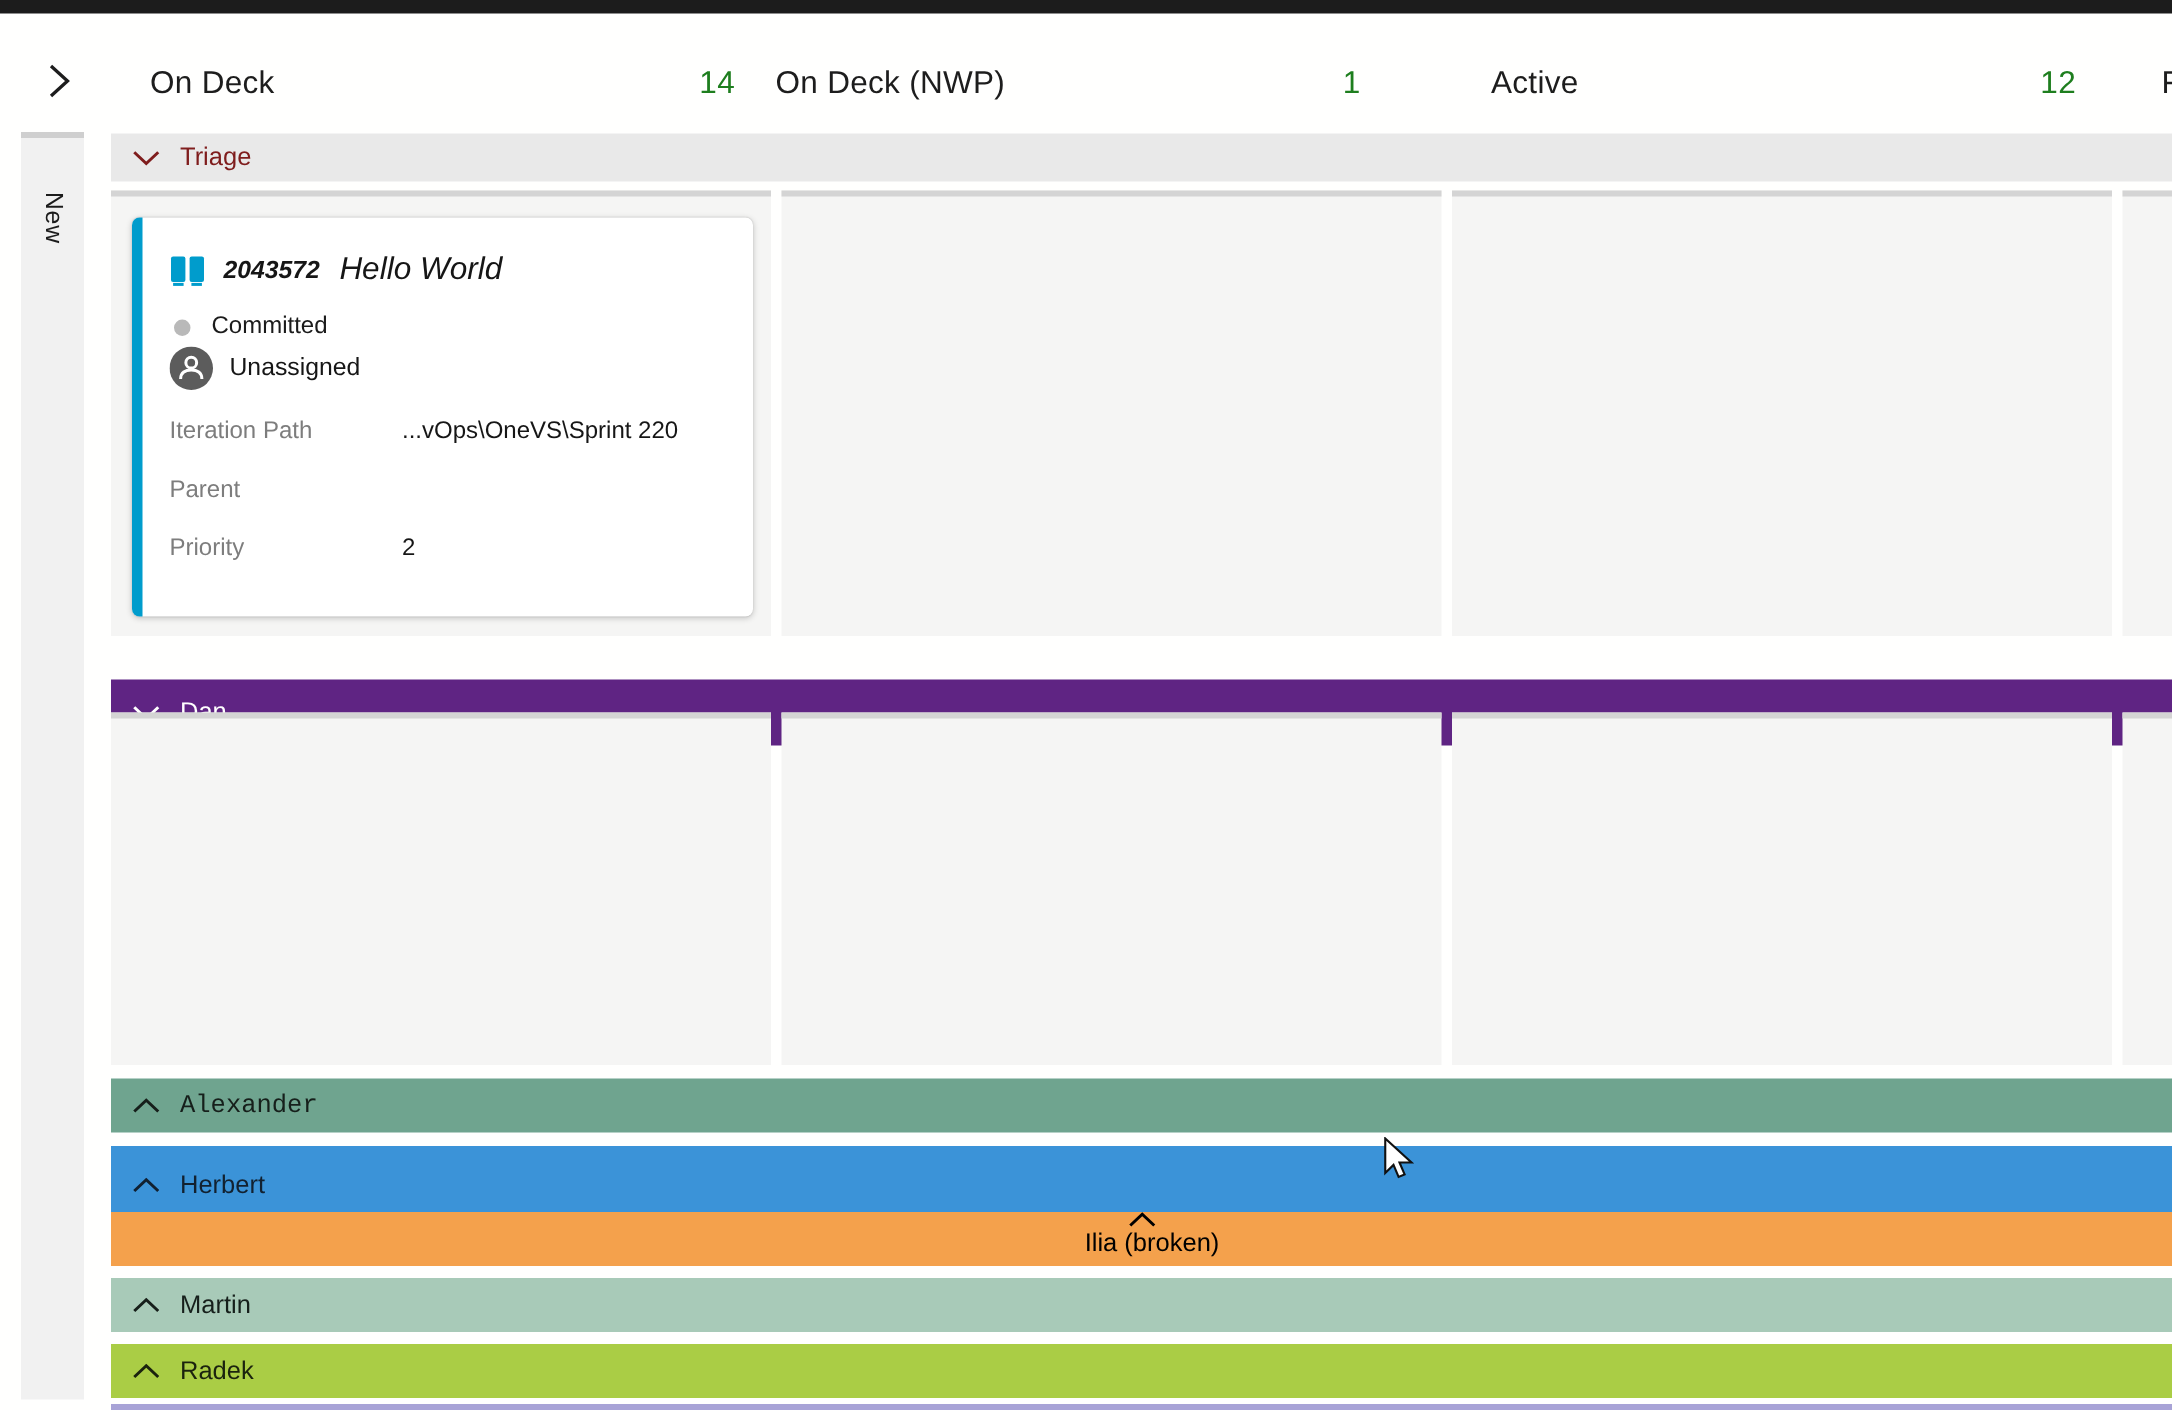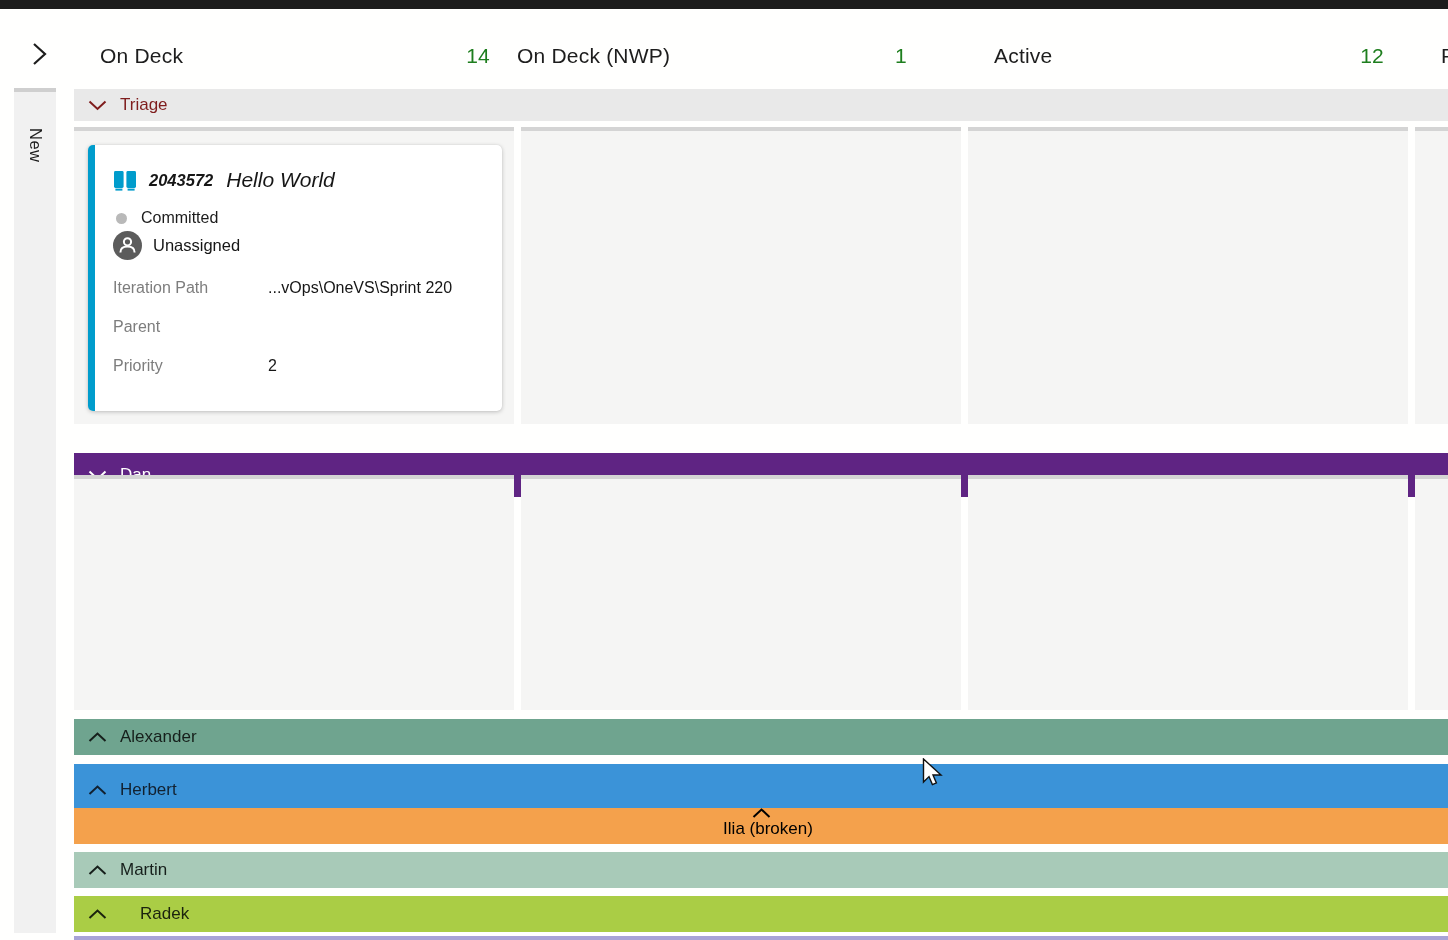--- a/index.html
+++ b/index.html
@@ -158,21 +158,21 @@
           <polyline points="1.5,1.5 9.5,9 17.5,1.5" fill="none" stroke="currentColor" stroke-width="2"></polyline>
         </svg>
     </span>
     <span>Dan</span>
   </div>
   <div class="cell row-dan cell-1"></div>
   <div class="cell row-dan cell-2"></div>
   <div class="cell row-dan cell-3"></div>
   <div class="cell row-dan cell-4"></div>
 
-  <div class="lane-header lh-alexander" style="background-color: rgb(111, 164, 143); color: rgb(22, 31, 27);">
+  <div class="lane-header lh-alexander" style="background-color: rgb(111, 164, 143); color: rgb(22, 31, 27); font-family: Liberation Mono, monospace;">
     <span class="chev">
       <svg width="19" height="11" viewBox="0 0 19 11">
           <polyline points="1.5,9 9.5,1.5 17.5,9" fill="none" stroke="currentColor" stroke-width="2"></polyline>
         </svg>
     </span>
     <span>Alexander</span>
   </div>
   <div class="lane-header lh-herbert" style="background-color: rgb(59, 147, 216); color: rgb(18, 33, 48);">
     <span class="chev">
       <svg width="19" height="11" viewBox="0 0 19 11">
@@ -190,21 +190,21 @@
     <span>Ilia (broken)</span>
   </div>
   <div class="lane-header lh-martin" style="background-color: rgb(168, 202, 184); color: rgb(22, 31, 27);">
     <span class="chev">
       <svg width="19" height="11" viewBox="0 0 19 11">
           <polyline points="1.5,9 9.5,1.5 17.5,9" fill="none" stroke="currentColor" stroke-width="2"></polyline>
         </svg>
     </span>
     <span>Martin</span>
   </div>
-  <div class="lane-header lh-radek" style="background-color: rgb(170, 205, 69); color: rgb(27, 35, 14); gap: 20px;">
+  <div class="lane-header lh-radek" style="background-color: rgb(170, 205, 69); color: rgb(27, 35, 14);">
     <span class="chev">
       <svg width="19" height="11" viewBox="0 0 19 11">
           <polyline points="1.5,9 9.5,1.5 17.5,9" fill="none" stroke="currentColor" stroke-width="2"></polyline>
         </svg>
     </span>
     <span>Radek</span>
   </div>
 
   <div class="lane-peek" style="background-color: rgb(168, 163, 214);"></div>
 

